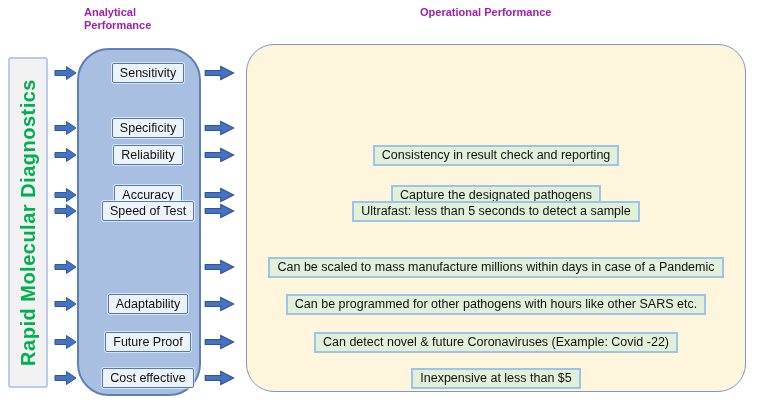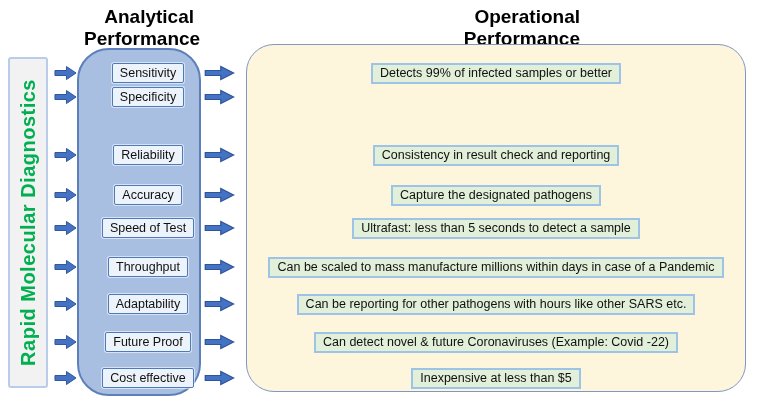--- a/index.html
+++ b/index.html
@@ -1,22 +1,22 @@
 <!DOCTYPE html>
 <html><head>
 <meta charset="utf-8">
 <style>
   html,body { margin:0; padding:0; background:#ffffff; }
   .canvas {
     position:relative; width:757px; height:405px; background:#ffffff;
     font-family:"Liberation Sans", sans-serif; overflow:hidden;
   }
   .header {
-    position:absolute; top:6px; font-weight:bold; font-size:19px;
-    line-height:1.15; color:#000000; text-align:right;
+    position:absolute; top:6px; font-weight:bold; font-size:11px;
+    line-height:1.15; color:#a21caf; text-align:left;
   }
   .header-analytical { left:84px; width:110px; }
   .header-operational { left:420px; width:160px; }
 
   .side-label-box {
     position:absolute; left:8px; top:57px; width:40px; height:331px;
     background:#f2f2f2; border:2px solid #b9cdea; border-radius:3px;
     display:flex; align-items:center; justify-content:center;
     box-sizing:border-box;
   }
@@ -30,22 +30,22 @@
   .panel-analytical {
     left:77px; top:48px; width:124px; height:348px;
     background:#a9bfe1; border:2px solid #5d80ba; border-radius:32px;
   }
   .panel-operational {
     left:246px; top:44px; width:500px; height:348px;
     background:#fdf5dc; border:1.5px solid #8097c1; border-radius:28px;
   }
 
   .row { position:absolute; left:0; width:757px; height:24px; }
-  .r1 { top:61px; }  .r2 { top:85px; }  .r3 { top:143px;padding-left:12px; }
-  .r4 { top:183px; } .r5 { top:216px; }  .r6 { top:255px; }
+  .r1 { top:61px; }  .r2 { top:116px; }  .r3 { top:143px;padding-left:12px; }
+  .r4 { top:183px; } .r5 { top:199px; }  .r6 { top:255px; }
   .r7 { top:292px; } .r8 { top:330px; }  .r9 { top:366px; }
 
   .arrow { position:absolute; top:4px; line-height:0; }
   .arrow-1 { left:54px; }
   .arrow-1 svg { width:23px; height:16px; }
   .arrow-2 { left:204px; }
   .arrow-2 svg { width:31px; height:16px; }
 
   .acell {
     position:absolute; left:77px; width:124px; height:24px;
@@ -84,23 +84,20 @@
   <div class="row r1">
     <span class="arrow arrow-1"><svg viewBox="0 0 24 16" preserveAspectRatio="none">
           <path d="M1 5.5 H13 V1.5 L23 8 L13 14.5 V10.5 H1 Z" fill="#4472c4" stroke="#2f5597" stroke-width="1"></path>
         </svg></span>
     <div class="acell">
         <div class="abox">Sensitivity</div>
       </div>
     <span class="arrow arrow-2"><svg viewBox="0 0 24 16" preserveAspectRatio="none">
           <path d="M1 5.5 H13 V1.5 L23 8 L13 14.5 V10.5 H1 Z" fill="#4472c4" stroke="#2f5597" stroke-width="1"></path>
         </svg></span>
-    <div class="ocell">
-        <div class="obox">Detects 99% of infected samples or better</div>
-      </div>
   </div>
 
   <div class="row r2">
     <span class="arrow arrow-1"><svg viewBox="0 0 24 16" preserveAspectRatio="none">
           <path d="M1 5.5 H13 V1.5 L23 8 L13 14.5 V10.5 H1 Z" fill="#4472c4" stroke="#2f5597" stroke-width="1"></path>
         </svg></span>
     <div class="acell">
         <div class="abox">Specificity</div>
       </div>
     <span class="arrow arrow-2"><svg viewBox="0 0 24 16" preserveAspectRatio="none">
@@ -150,43 +147,40 @@
         </svg></span>
     <div class="ocell">
         <div class="obox">Ultrafast: less than 5 seconds to detect a sample</div>
       </div>
   </div>
 
   <div class="row r6">
     <span class="arrow arrow-1"><svg viewBox="0 0 24 16" preserveAspectRatio="none">
           <path d="M1 5.5 H13 V1.5 L23 8 L13 14.5 V10.5 H1 Z" fill="#4472c4" stroke="#2f5597" stroke-width="1"></path>
         </svg></span>
-    <div class="acell">
-        <div class="abox">Throughput</div>
-      </div>
     <span class="arrow arrow-2"><svg viewBox="0 0 24 16" preserveAspectRatio="none">
           <path d="M1 5.5 H13 V1.5 L23 8 L13 14.5 V10.5 H1 Z" fill="#4472c4" stroke="#2f5597" stroke-width="1"></path>
         </svg></span>
     <div class="ocell">
         <div class="obox">Can be scaled to mass manufacture millions within days in case of a Pandemic</div>
       </div>
   </div>
 
   <div class="row r7">
     <span class="arrow arrow-1"><svg viewBox="0 0 24 16" preserveAspectRatio="none">
           <path d="M1 5.5 H13 V1.5 L23 8 L13 14.5 V10.5 H1 Z" fill="#4472c4" stroke="#2f5597" stroke-width="1"></path>
         </svg></span>
     <div class="acell">
         <div class="abox">Adaptability</div>
       </div>
     <span class="arrow arrow-2"><svg viewBox="0 0 24 16" preserveAspectRatio="none">
           <path d="M1 5.5 H13 V1.5 L23 8 L13 14.5 V10.5 H1 Z" fill="#4472c4" stroke="#2f5597" stroke-width="1"></path>
         </svg></span>
     <div class="ocell">
-        <div class="obox">Can be reporting for other pathogens with hours like other SARS etc.</div>
+        <div class="obox">Can be programmed for other pathogens with hours like other SARS etc.</div>
       </div>
   </div>
 
   <div class="row r8">
     <span class="arrow arrow-1"><svg viewBox="0 0 24 16" preserveAspectRatio="none">
           <path d="M1 5.5 H13 V1.5 L23 8 L13 14.5 V10.5 H1 Z" fill="#4472c4" stroke="#2f5597" stroke-width="1"></path>
         </svg></span>
     <div class="acell">
         <div class="abox">Future Proof</div>
       </div>

